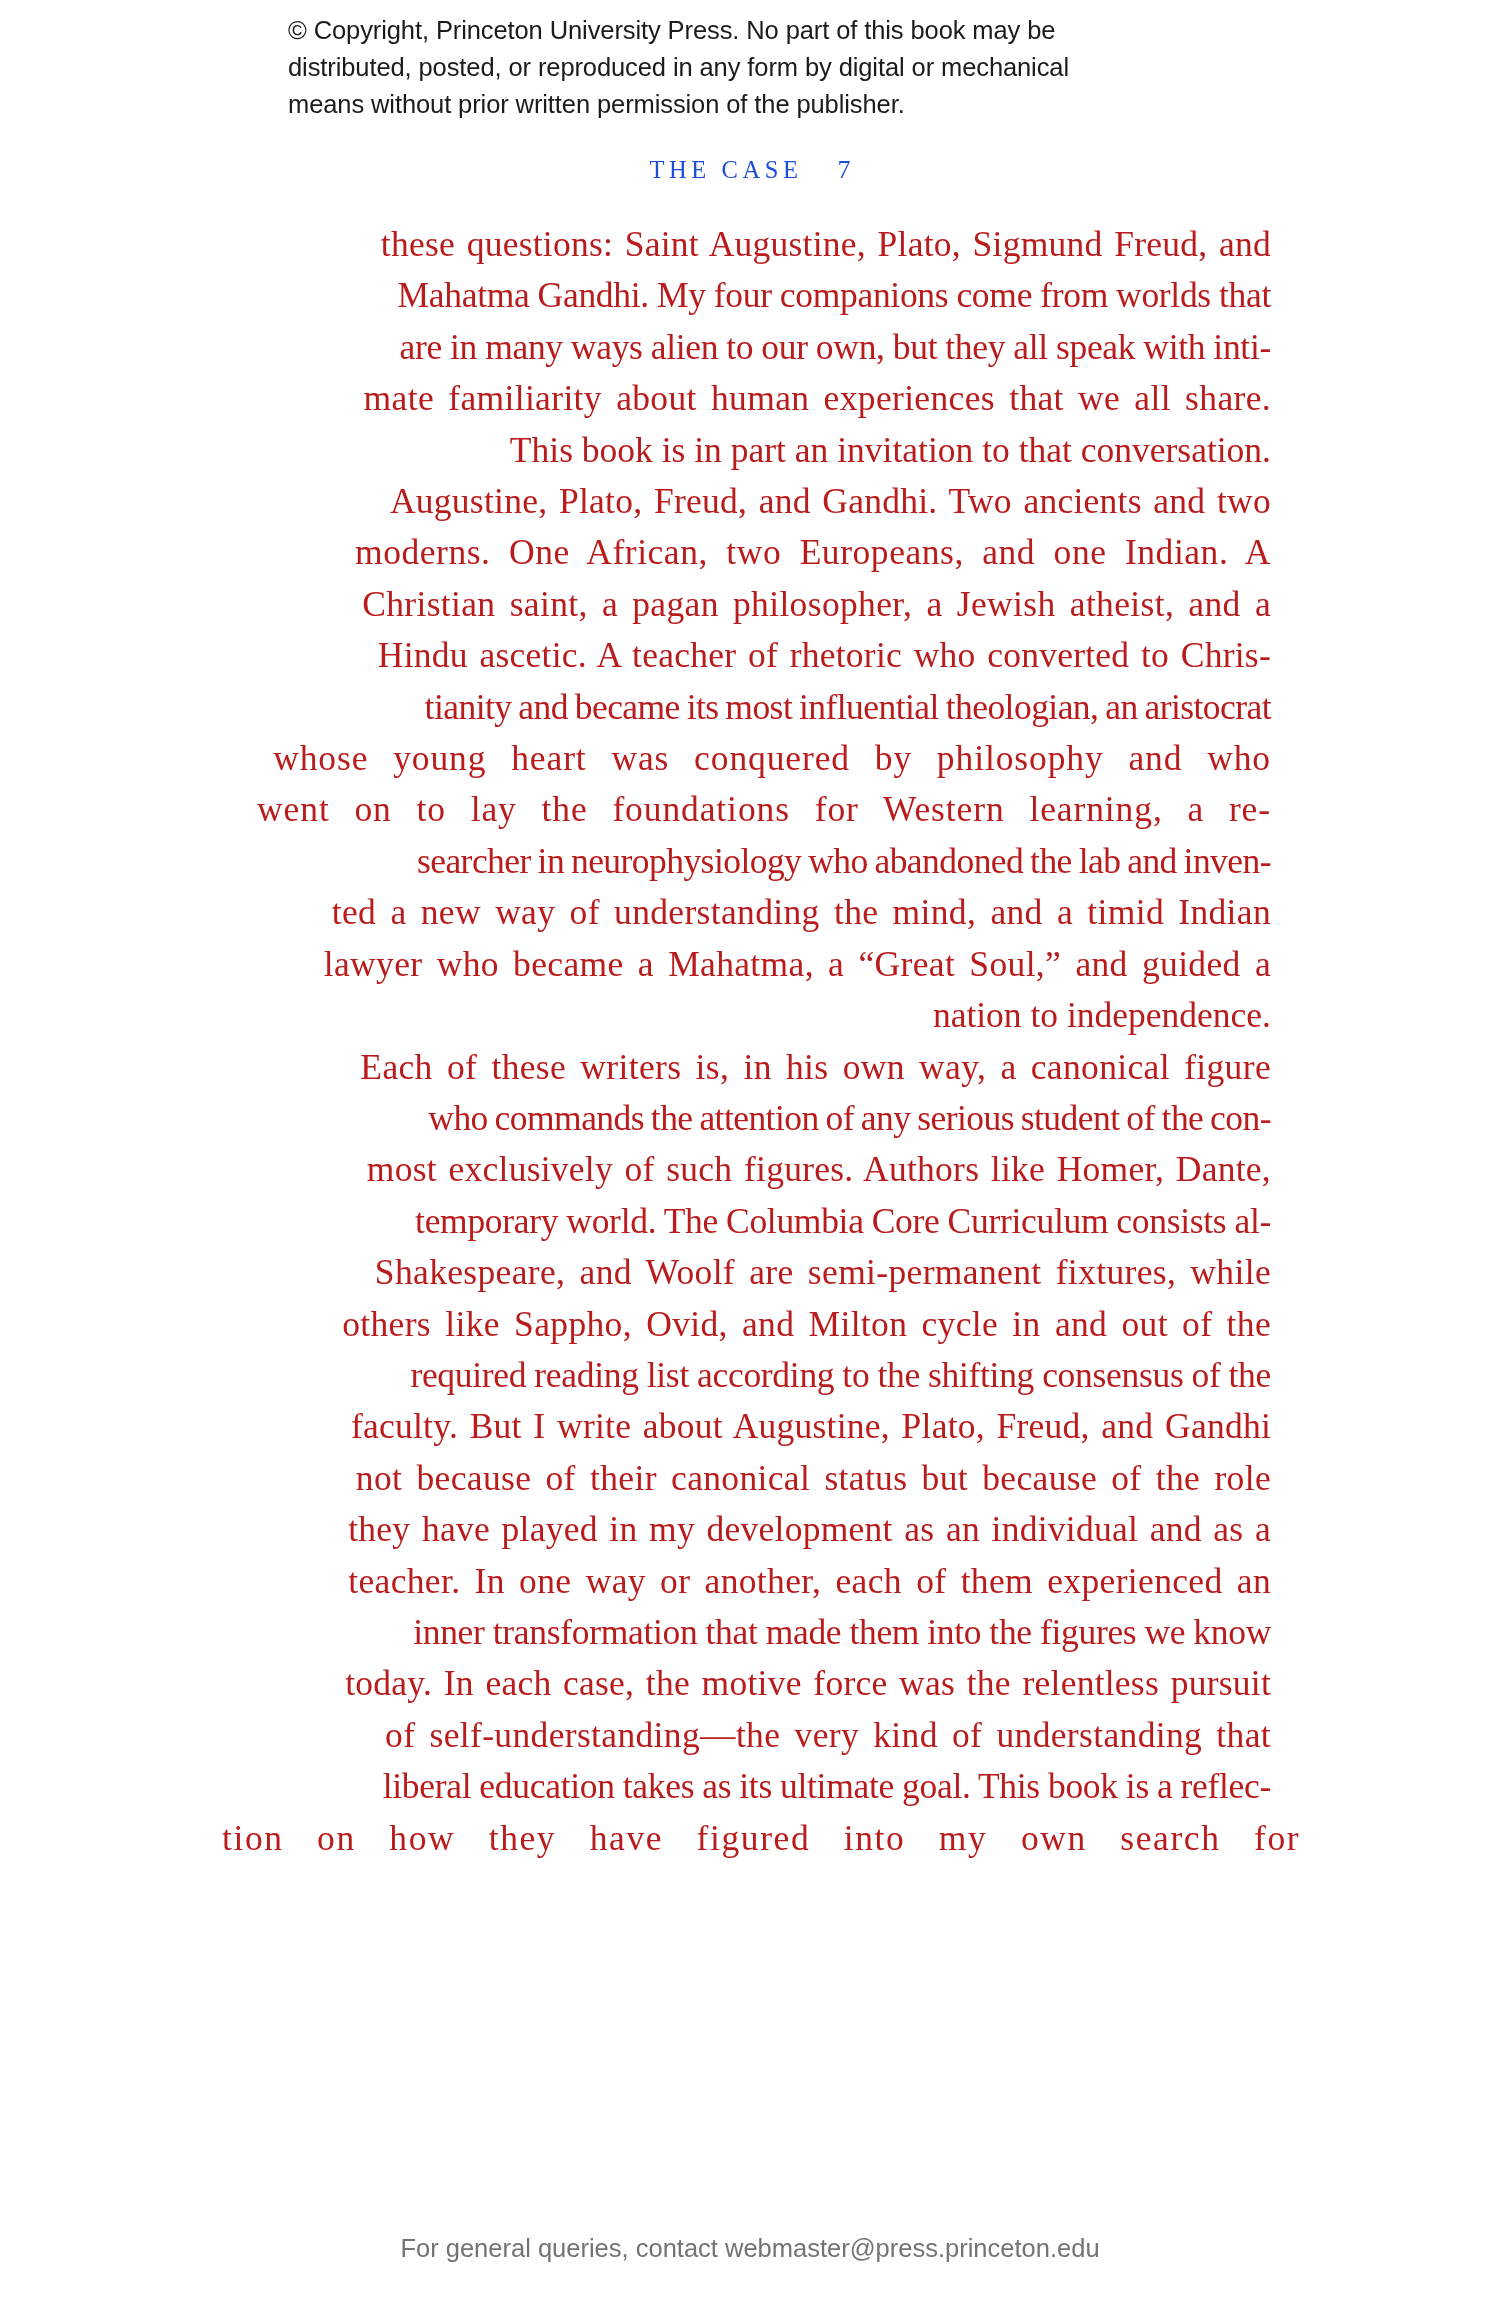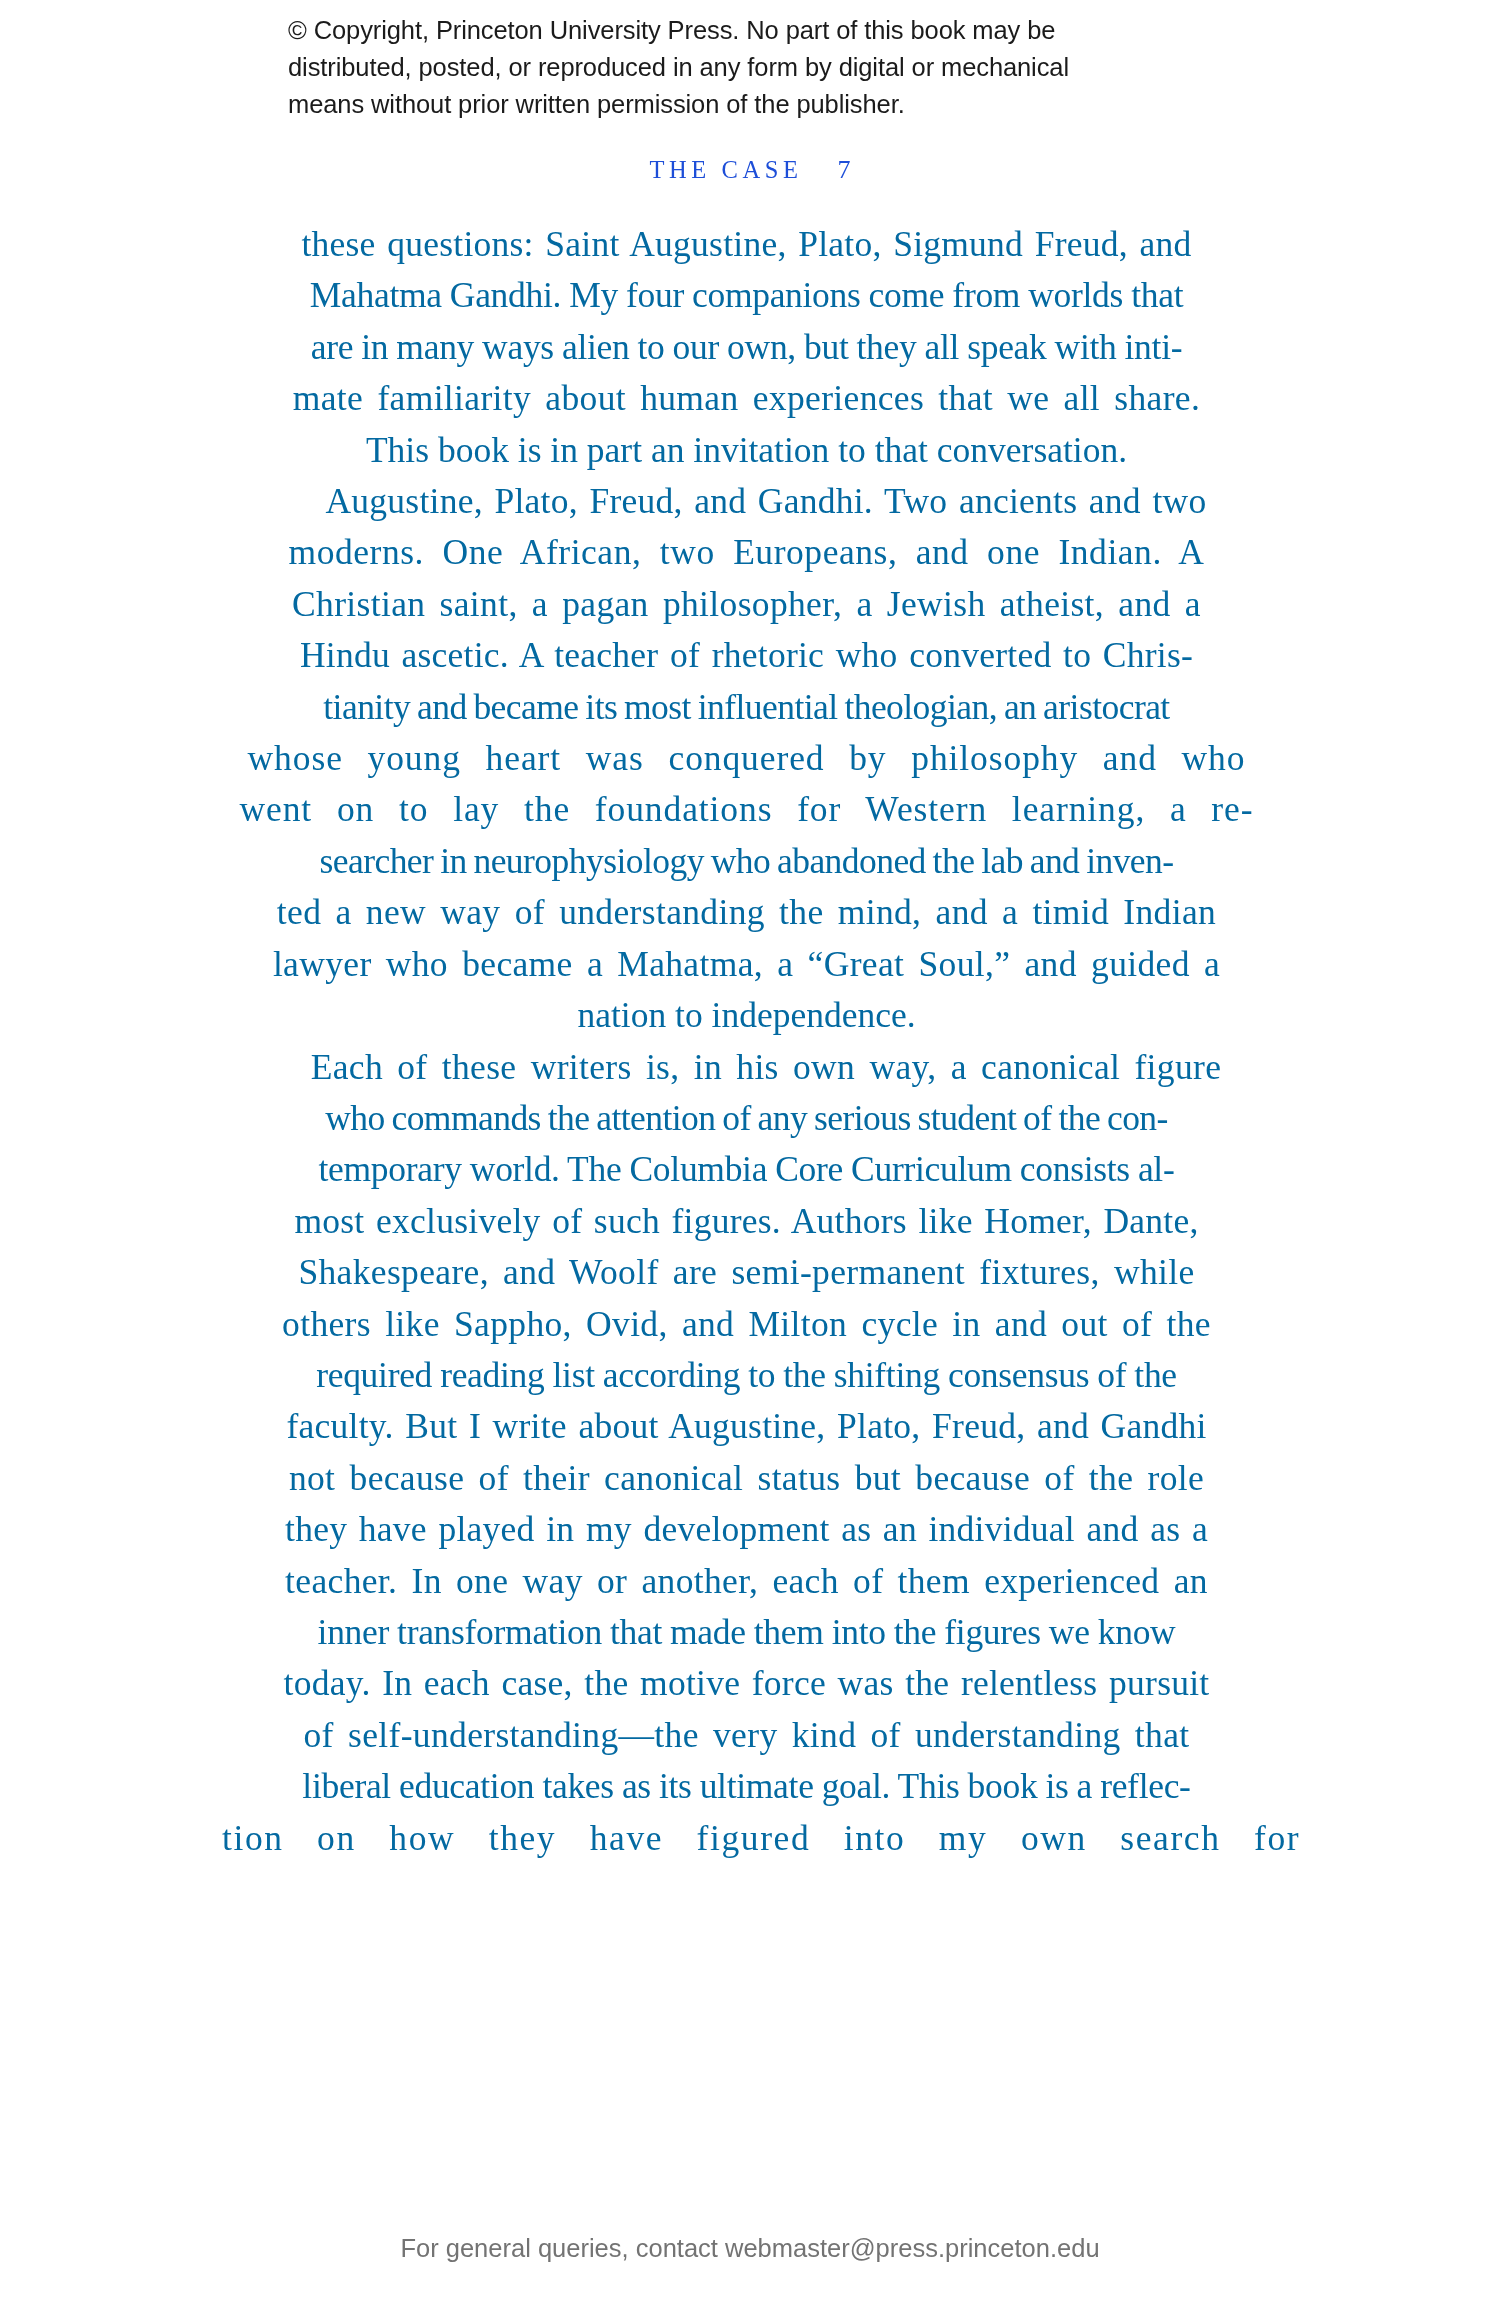--- a/index.html
+++ b/index.html
@@ -62,22 +62,22 @@
   .text-block {
     position: absolute;
     left: 222px;
     top: 219px;
     width: 1049px;
   }
   .para {
     margin: 0;
     font-size: 35.5px;
     line-height: 51.4px;
-    color: #0369a1;
-    text-align: center;
+    color: #b91c1c;
+    text-align: right;
   }
   .para .tline {
     display: block;
     white-space: nowrap;
   }
   
   .tline.t-indent { padding-left: 39px; }
   .tline.sp-1 { letter-spacing: 0.25px; word-spacing: 2.5px; }
   .tline.sp-2 { letter-spacing: 0.35px; word-spacing: 5px; }
   .tline.sp-3 { letter-spacing: 0.55px; word-spacing: 9px; }
@@ -133,22 +133,22 @@
     <span class="tline sp-4">went on to lay the foundations for Western learning, a re-</span>
     <span class="tline sp-tight2">searcher in neurophysiology who abandoned the lab and inven-</span>
     <span class="tline sp-2">ted a new way of understanding the mind, and a timid Indian</span>
     <span class="tline sp-2">lawyer who became a Mahatma, a “Great Soul,” and guided a</span>
     <span class="tline">nation to independence.</span>
   </p>
 
   <p class="para">
     <span class="tline t-indent sp-2">Each of these writers is, in his own way, a canonical figure</span>
     <span class="tline sp-tight2">who commands the attention of any serious student of the con-</span>
+    <span class="tline sp-1">most exclusively of such figures. Authors like Homer, Dante,</span>
     <span class="tline sp-tight">temporary world. The Columbia Core Curriculum consists al-</span>
-    <span class="tline sp-1">most exclusively of such figures. Authors like Homer, Dante,</span>
     <span class="tline sp-2">Shakespeare, and Woolf are semi-permanent fixtures, while</span>
     <span class="tline sp-2">others like Sappho, Ovid, and Milton cycle in and out of the</span>
     <span class="tline sp-tight">required reading list according to the shifting consensus of the</span>
     <span class="tline sp-1">faculty. But I write about Augustine, Plato, Freud, and Gandhi</span>
     <span class="tline sp-2">not because of their canonical status but because of the role</span>
     <span class="tline sp-1">they have played in my development as an individual and as a</span>
     <span class="tline sp-2">teacher. In one way or another, each of them experienced an</span>
     <span class="tline sp-tight">inner transformation that made them into the figures we know</span>
     <span class="tline sp-1">today. In each case, the motive force was the relentless pursuit</span>
     <span class="tline sp-2">of self-understanding—the very kind of understanding that</span>

